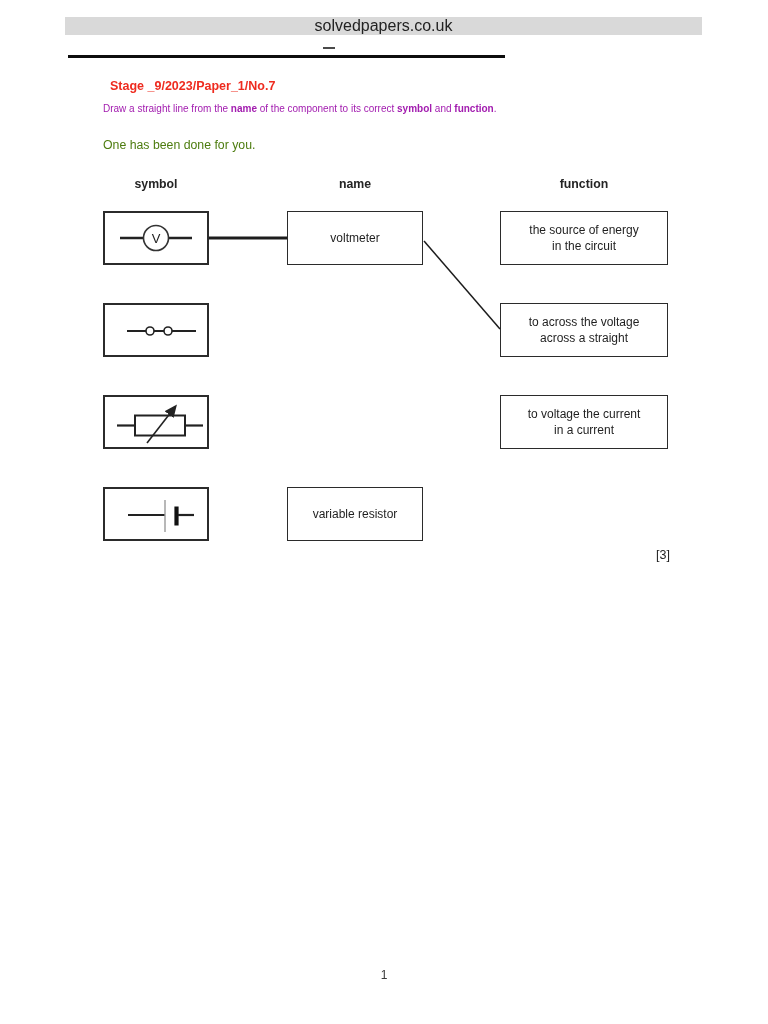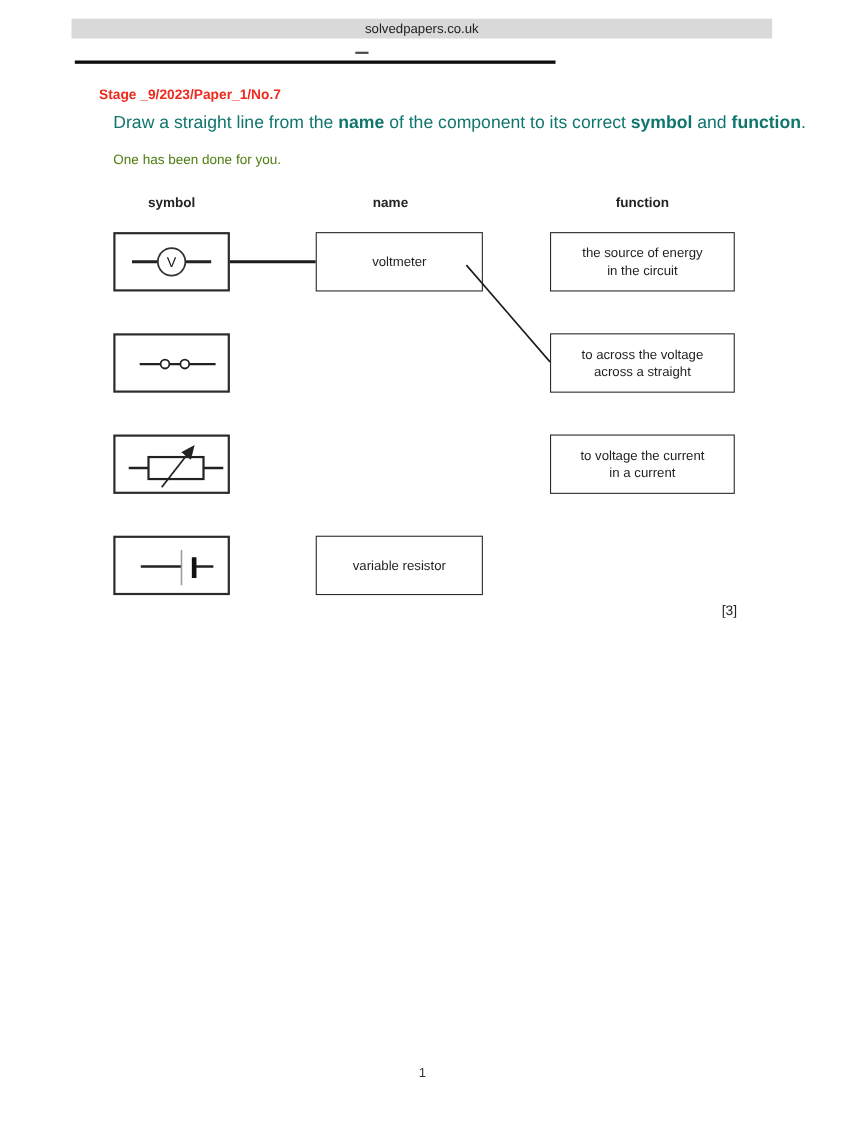--- a/index.html
+++ b/index.html
@@ -1,36 +1,36 @@
 <!DOCTYPE html>
 <html><head>
 <meta charset="utf-8">
 <style>
   html,body{margin:0;padding:0;background:#fff;}
   body{font-family:"Liberation Sans", sans-serif;color:#1f1f1f;}
   #page{position:relative;width:768px;height:1024px;background:#ffffff;overflow:hidden;}
 
   .banner{position:absolute;left:65px;top:17px;width:637px;height:18px;
-    background:#d9d9d9;text-align:center;line-height:18px;font-size:12px;color:#222;}
+    background:#d9d9d9;text-align:center;line-height:18px;font-size:16px;color:#222;}
   .under-dash{position:absolute;left:323px;top:47px;width:12px;height:2px;background:#4a4a4a;}
   .rule{position:absolute;left:68px;top:55px;width:437px;height:3px;background:#0d0d0d;}
 
   .qref{position:absolute;left:90px;top:79px;font-size:12.5px;font-weight:bold;}
-  .instruction{position:absolute;left:103px;top:103px;font-size:16px;color:#0f766e;}
+  .instruction{position:absolute;left:103px;top:103px;font-size:10px;color:#a21caf;}
   .note{position:absolute;left:103px;top:138px;font-size:12.3px;color:#4d7c0f;}
 
   .colhead{position:absolute;top:177px;font-size:12.3px;font-weight:bold;text-align:center;color:#242424;}
   .colhead.sym{left:103px;width:106px;}
   .colhead.nam{left:287px;width:136px;}
   .colhead.fun{left:500px;width:168px;}
 
   .box{position:absolute;background:#fff;box-sizing:border-box;display:flex;
     align-items:center;justify-content:center;text-align:center;}
   .symbox{left:103px;width:106px;height:54px;border:2px solid #2b2b2b;padding:0;}
-  .nambox{left:287px;width:152px;height:54px;border:1.5px solid #2b2b2b;font-size:12px;align-items:center;}
+  .nambox{left:287px;width:136px;height:54px;border:1.5px solid #2b2b2b;font-size:12px;align-items:center;}
   .funbox{left:500px;width:168px;height:54px;border:1.5px solid #2b2b2b;font-size:12px;line-height:16.5px;}
   .r1{top:211px;} .r2{top:303px;} .r3{top:395px;} .r4{top:487px;}
 
   .symbox svg{display:block;width:100%;height:100%;}
 
   #overlay{position:absolute;left:0;top:0;width:768px;height:1024px;pointer-events:none;}
 
   .marks{position:absolute;left:500px;top:548px;width:170px;text-align:right;font-size:12.5px;color:#242424;}
   .pagenum{position:absolute;left:0;top:968px;width:768px;text-align:center;font-size:12px;color:#3a3a3a;}
 </style>
@@ -38,21 +38,21 @@
 <body>
 
 <div id="page">
 
   <div class="banner">
     <span>solvedpapers.co.uk</span>
   </div>
   <div class="under-dash"></div>
   <div class="rule"></div>
 
-  <div class="qref" style="color:#ee2b1f;">Stage _9/2023/Paper_1/No.7</div>
+  <div class="qref" style="color:#ee2b1f;margin-left:20px;">Stage _9/2023/Paper_1/No.7</div>
 
   <div class="instruction"><span>Draw a straight line from the </span><b>name</b><span> of the component to its correct </span><b>symbol</b><span> and </span><b>function</b><span>.</span></div>
 
   <div class="note">One has been done for you.</div>
 
   <div class="colhead sym">symbol</div>
   <div class="colhead nam">name</div>
   <div class="colhead fun">function</div>
 
   <div class="box symbox r1">

